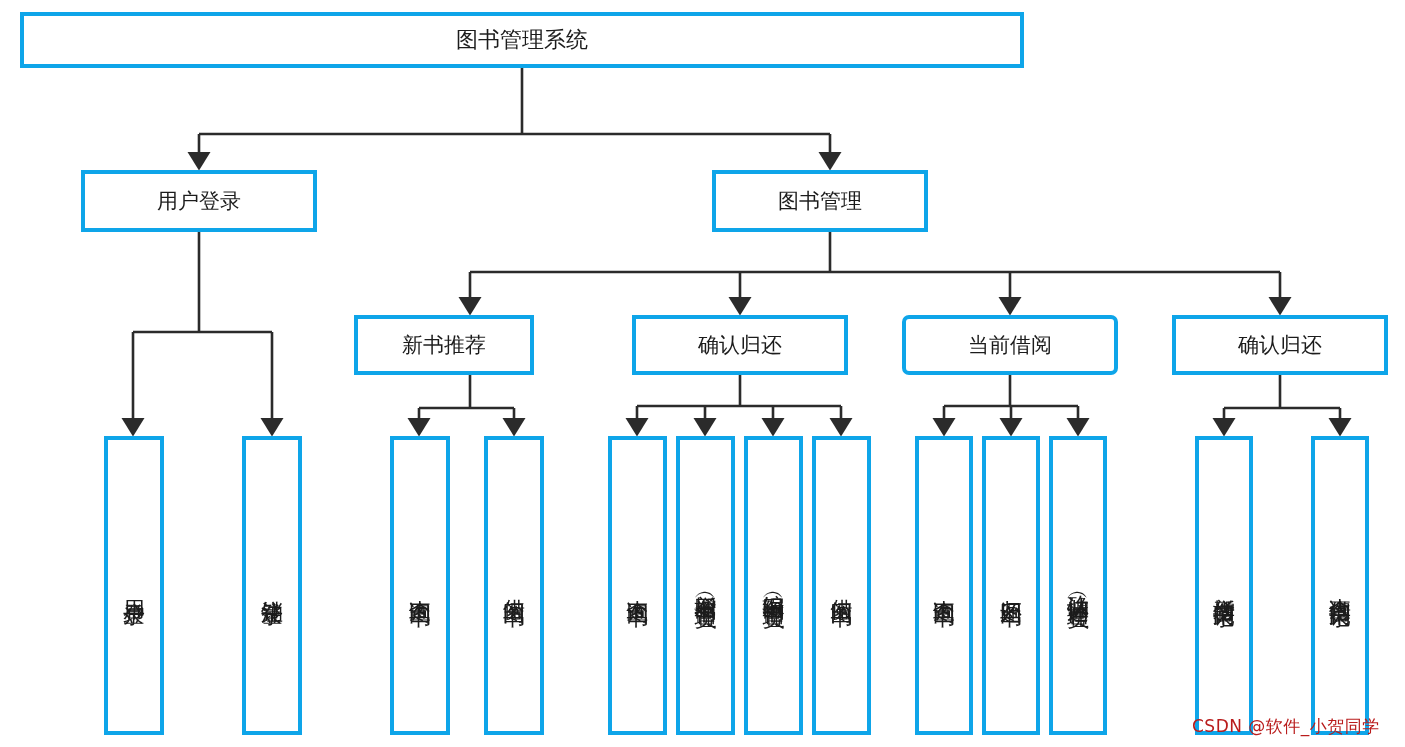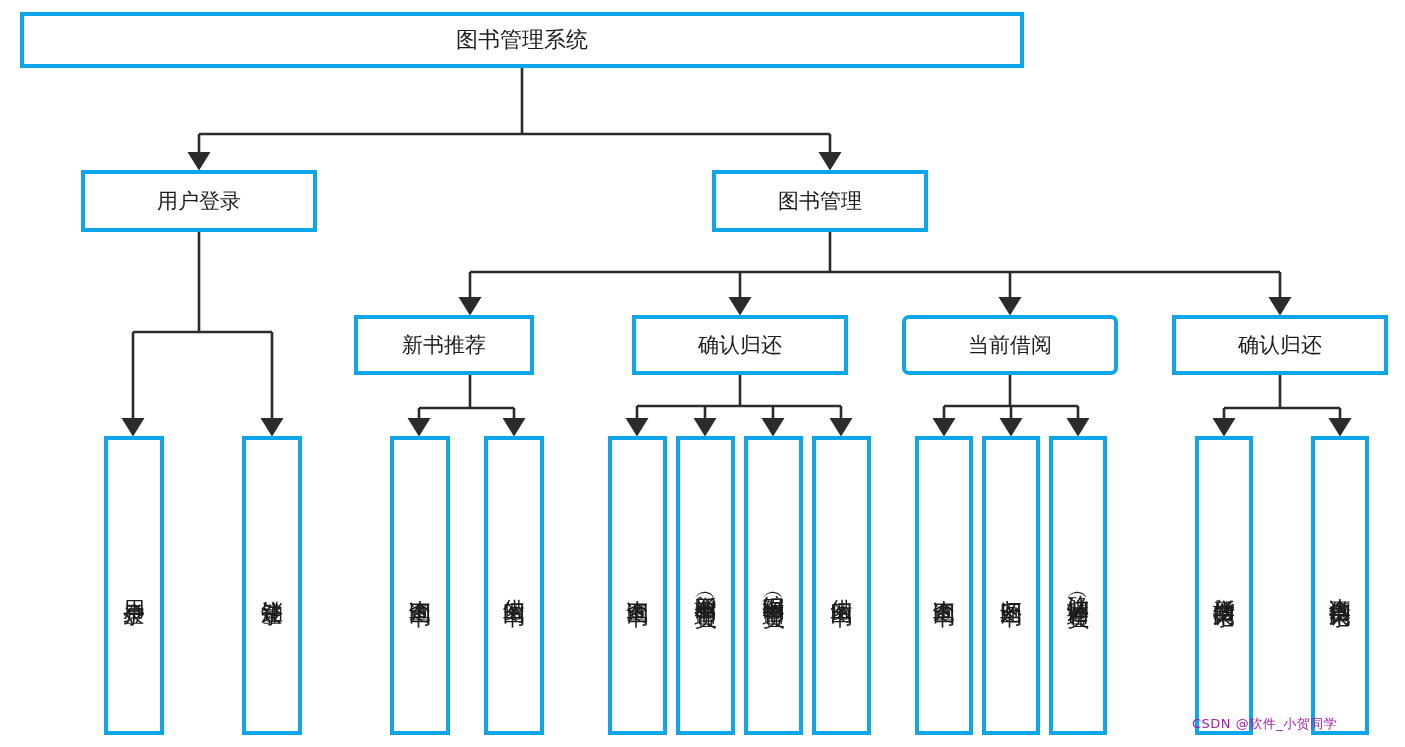--- a/index.html
+++ b/index.html
@@ -7,21 +7,21 @@
   #stage{position:relative;width:1405px;height:747px;background:#ffffff;}
   svg.edges{position:absolute;left:0;top:0;width:1405px;height:747px;}
   .node{position:absolute;box-sizing:border-box;background:#ffffff;border:4px solid #0ea5e9;
         display:flex;align-items:center;justify-content:center;}
   .node .lbl{color:#1c1c1c;line-height:1.12;text-align:center;white-space:nowrap;}
   .node.h .lbl{font-size:21px;}
   .node.root .lbl{font-size:22px;}
   .node.v{align-items:center;justify-content:center;}
   .node.v .lbl{writing-mode:vertical-rl;text-orientation:upright;font-size:22px;letter-spacing:2px;
                line-height:1;max-height:282px;white-space:normal;}
-  .watermark{position:absolute;color:#a21caf;font-size:13px;letter-spacing:.5px;
+  .watermark{position:absolute;color:#b91c1c;font-size:17px;letter-spacing:.5px;
              font-family:"DejaVu Sans","Liberation Sans",sans-serif;}
 </style>
 </head>
 <body>
 
 <div id="stage">
 
   <svg class="edges" viewBox="0 0 1405 747">
     <defs>
       <marker id="arw" markerWidth="9" markerHeight="9" refX="3.2" refY="4.5" orient="auto" markerUnits="strokeWidth">

